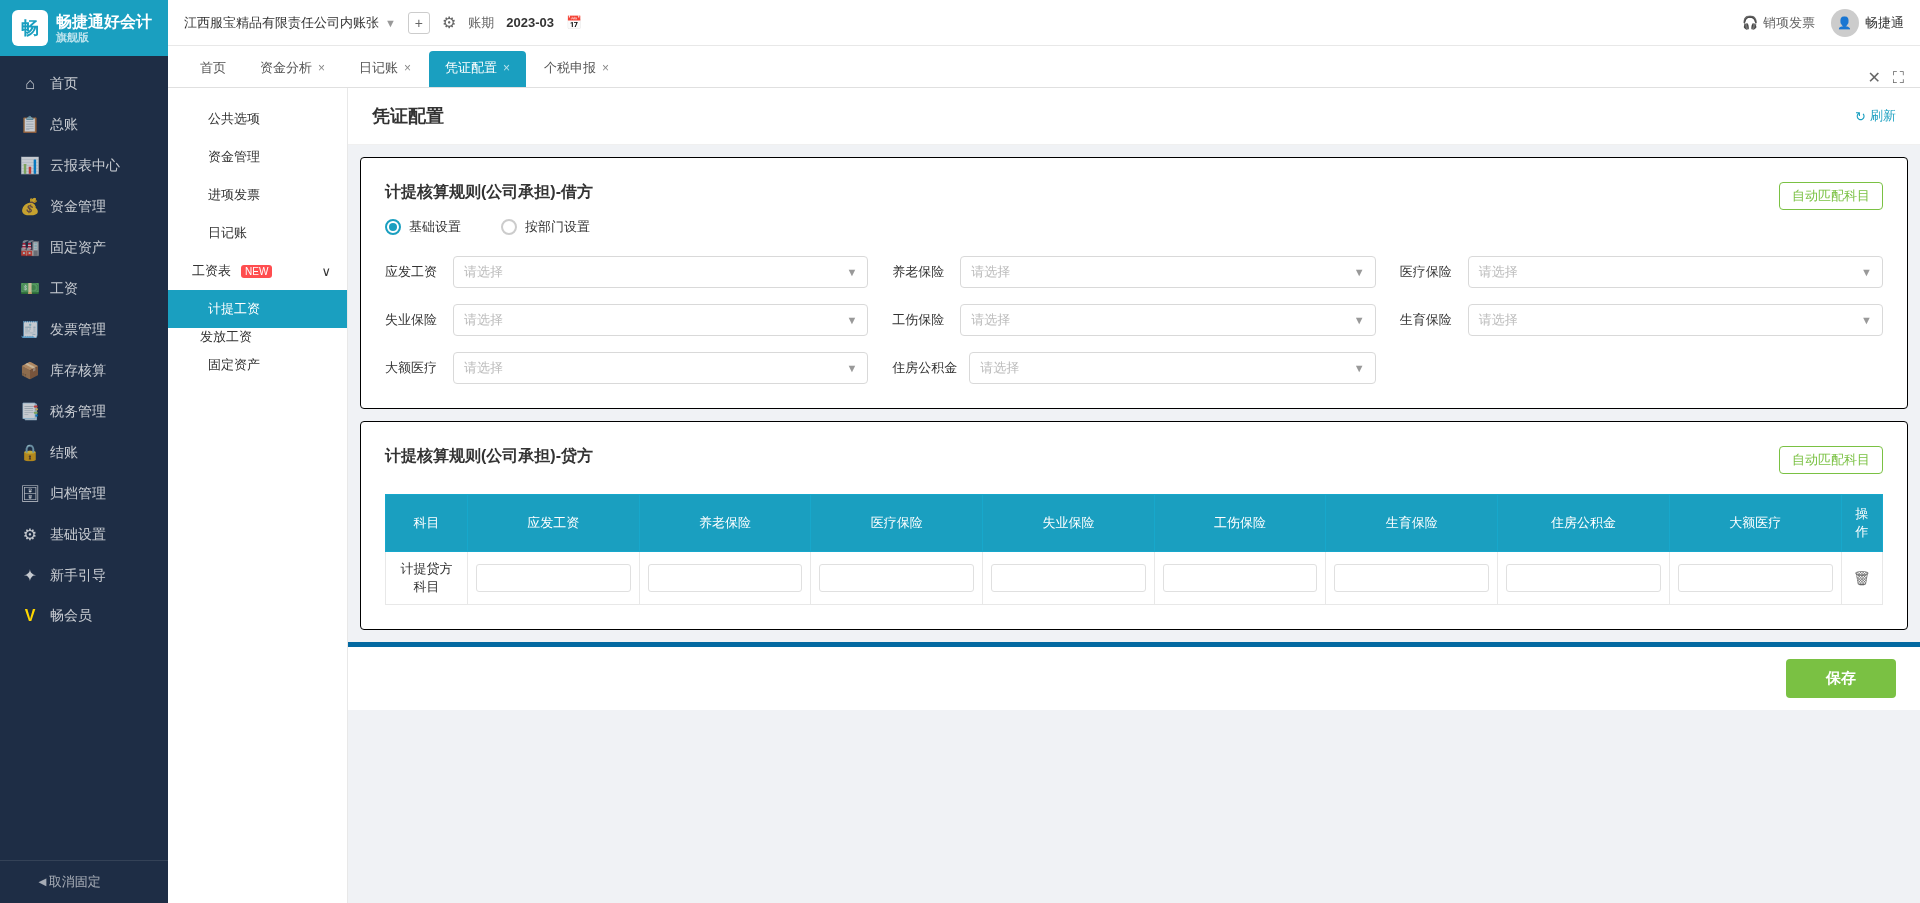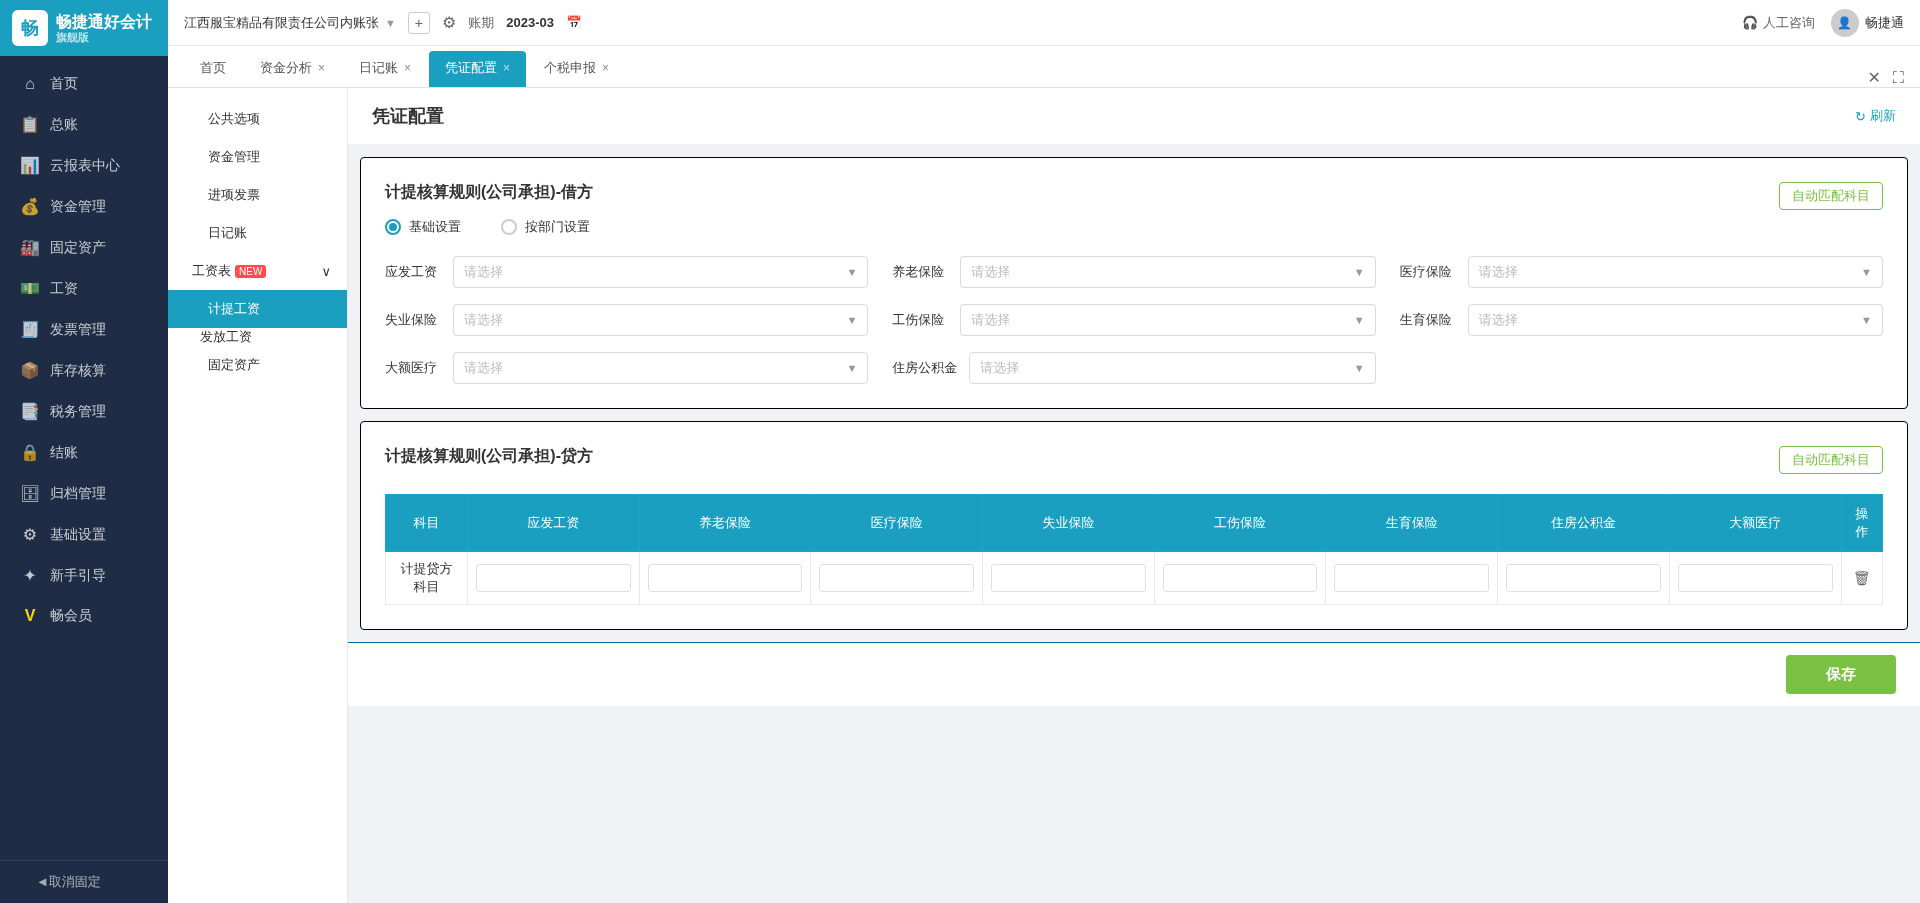--- a/index.html
+++ b/index.html
@@ -170,20 +170,21 @@
       color: #333;
       cursor: pointer;
     }
     .left-nav-parent {
       padding: 10px 16px 10px 24px;
       font-size: 13px;
       color: #333;
       cursor: pointer;
       display: flex;
       align-items: center;
+      gap: 6px;
     }
     .new-badge {
       background: #ff4d4f;
       color: white;
       font-size: 10px;
       padding: 1px 4px;
       border-radius: 3px;
       margin-left: 4px;
     }
 
@@ -346,21 +347,21 @@
     .delete-icon { color: #666; cursor: pointer; font-size: 14px; }
 
     
     .save-bar {
       position: sticky;
       bottom: 12px;
       background: white;
       padding: 12px 24px;
       display: flex;
       justify-content: flex-end;
-      border-top: 1px solid #0369a1;
+      border-top: 5px solid #0369a1;
     }
     .save-btn {
       background: #7ac143;
       color: white;
       border: none;
       padding: 10px 40px;
       font-size: 15px;
       border-radius: 4px;
       cursor: pointer;
       font-weight: bold;
@@ -459,21 +460,21 @@
     </div>
     <div class="header-settings">
       <span>⚙</span>
     </div>
     <span class="period-label">账期</span>
     <span class="period-value">2023-03</span>
     <span class="period-icon">📅</span>
     <div class="header-right">
       <div class="ai-consult">
         <span>🎧</span>
-        <span>人工咨询</span>
+        <span>销项发票</span>
       </div>
       <div class="user-info">
         <div class="user-avatar">
           <span>👤</span>
         </div>
         <span>畅捷通</span>
       </div>
     </div>
   </div>
 

